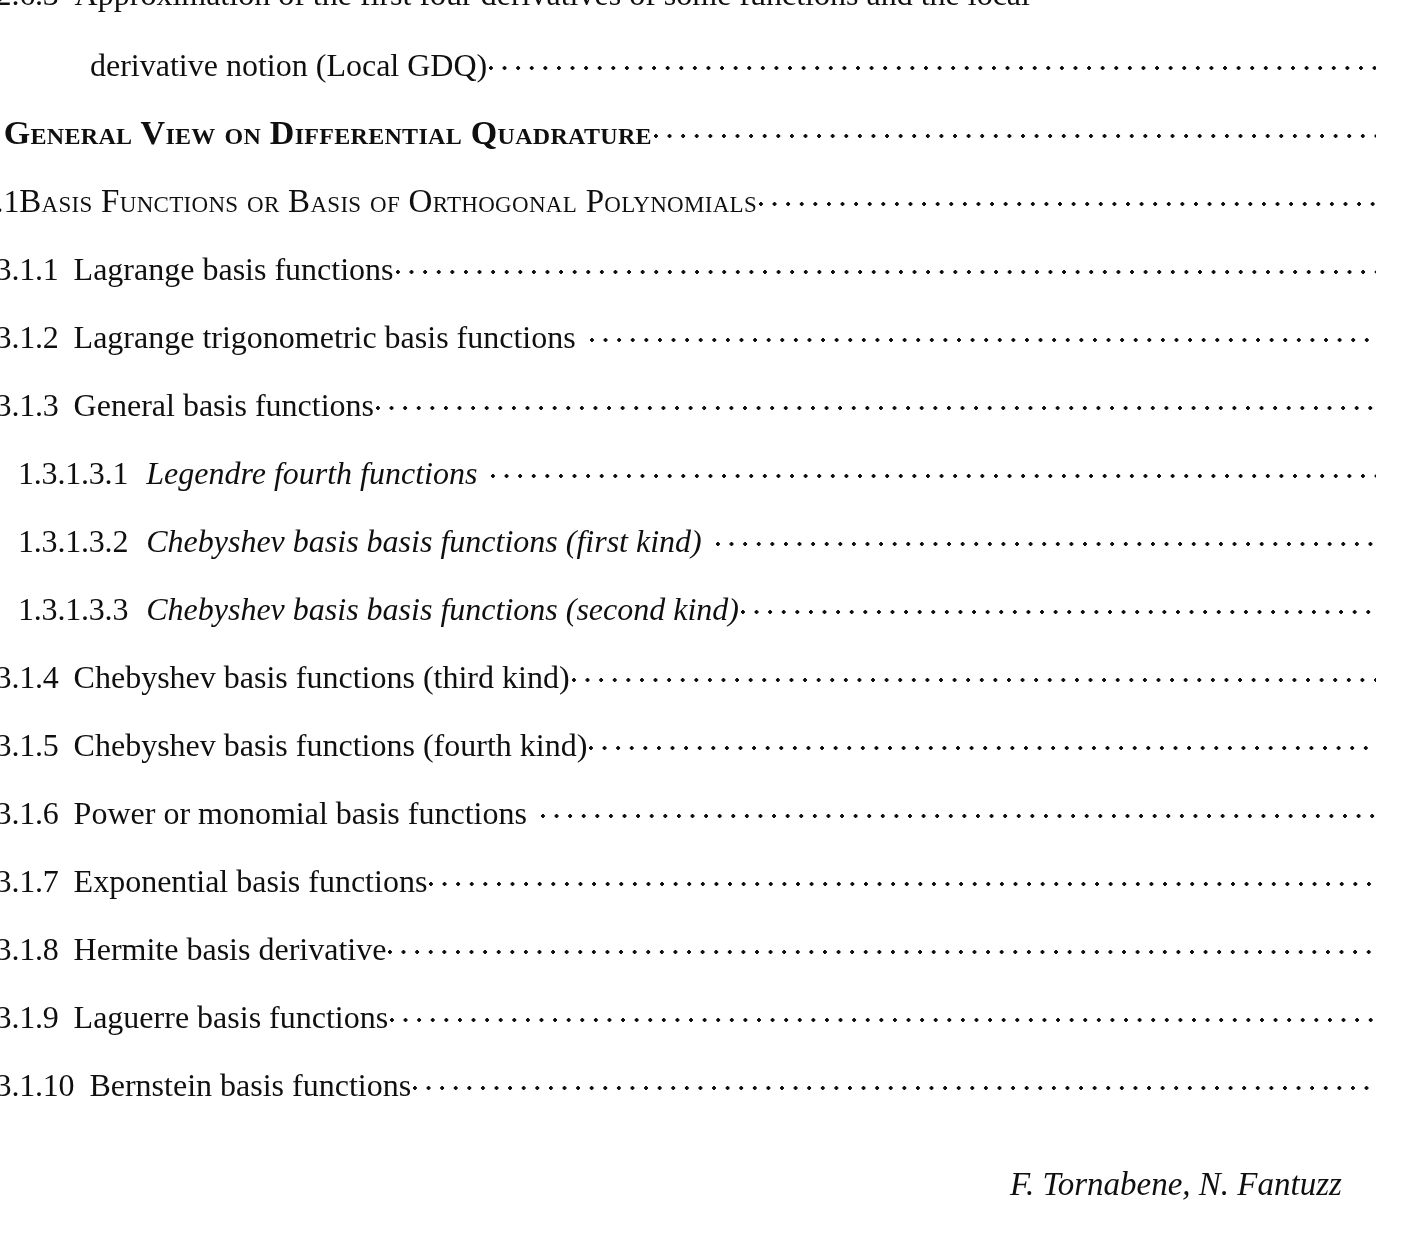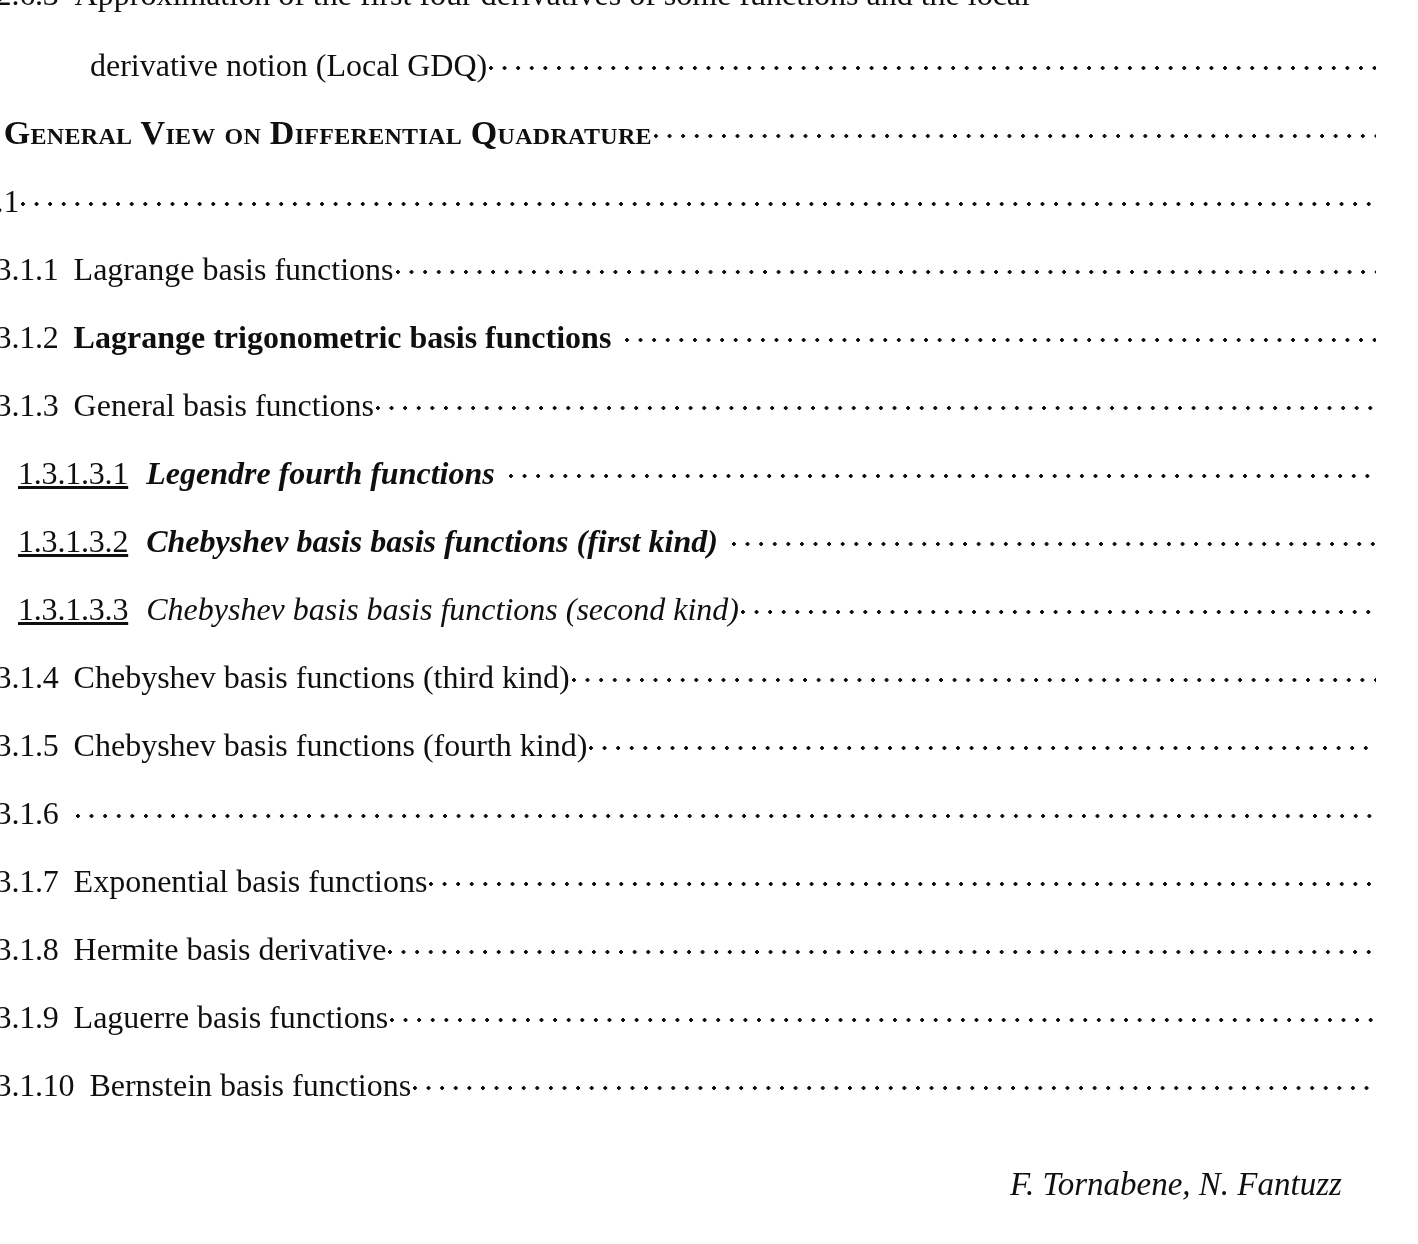--- a/index.html
+++ b/index.html
@@ -94,25 +94,25 @@
     font-size: 33px;
     letter-spacing: 0.3px;
   }
   .row-h2 .num { font-size: 32px; }
 
   
   .row-e .num { padding-right: 15px; }
 
   
   .row-i { padding-left: 46px; }
-  .row-i .num { padding-right: 18px; text-decoration: underline; }
+  .row-i .num { padding-right: 18px; }
   .row-i .title { font-style: italic; }
 
   
-  .gap-before-leader .title { padding-right: 12px; font-weight: bold; }
+  .gap-before-leader .title { padding-right: 12px; }
 
   
   #footer {
     position: absolute;
     left: 1010px;
     top: 1166px;
     font-style: italic;
     font-size: 33px;
     white-space: nowrap;
     color: #100f0f;
@@ -131,20 +131,21 @@
       <div class="toc-row row-wrap-second">
         <span class="title">derivative notion (Local GDQ)</span>
         <span class="leader"></span>
       </div>
       <div class="toc-row row-h1">
         <span class="title">A General View on Differential Quadrature</span>
         <span class="leader"></span>
       </div>
       <div class="toc-row row-h2">
         <span class="num">.3.1</span>
+        <span class="title">Basis Functions or Basis of Orthogonal Polynomials</span>
         <span class="leader"></span>
       </div>
       <div class="toc-row row-e">
         <span class="num">1.3.1.1</span>
         <span class="title">Lagrange basis functions</span>
         <span class="leader"></span>
       </div>
       <div class="toc-row row-e gap-before-leader">
         <span class="num">1.3.1.2</span>
         <span class="title">Lagrange trigonometric basis functions</span>
@@ -175,20 +176,21 @@
         <span class="title">Chebyshev basis functions (third kind)</span>
         <span class="leader"></span>
       </div>
       <div class="toc-row row-e">
         <span class="num">1.3.1.5</span>
         <span class="title">Chebyshev basis functions (fourth kind)</span>
         <span class="leader"></span>
       </div>
       <div class="toc-row row-e gap-before-leader">
         <span class="num">1.3.1.6</span>
+        <span class="title">Power or monomial basis functions</span>
         <span class="leader"></span>
       </div>
       <div class="toc-row row-e">
         <span class="num">1.3.1.7</span>
         <span class="title">Exponential basis functions</span>
         <span class="leader"></span>
       </div>
       <div class="toc-row row-e">
         <span class="num">1.3.1.8</span>
         <span class="title">Hermite basis derivative</span>

